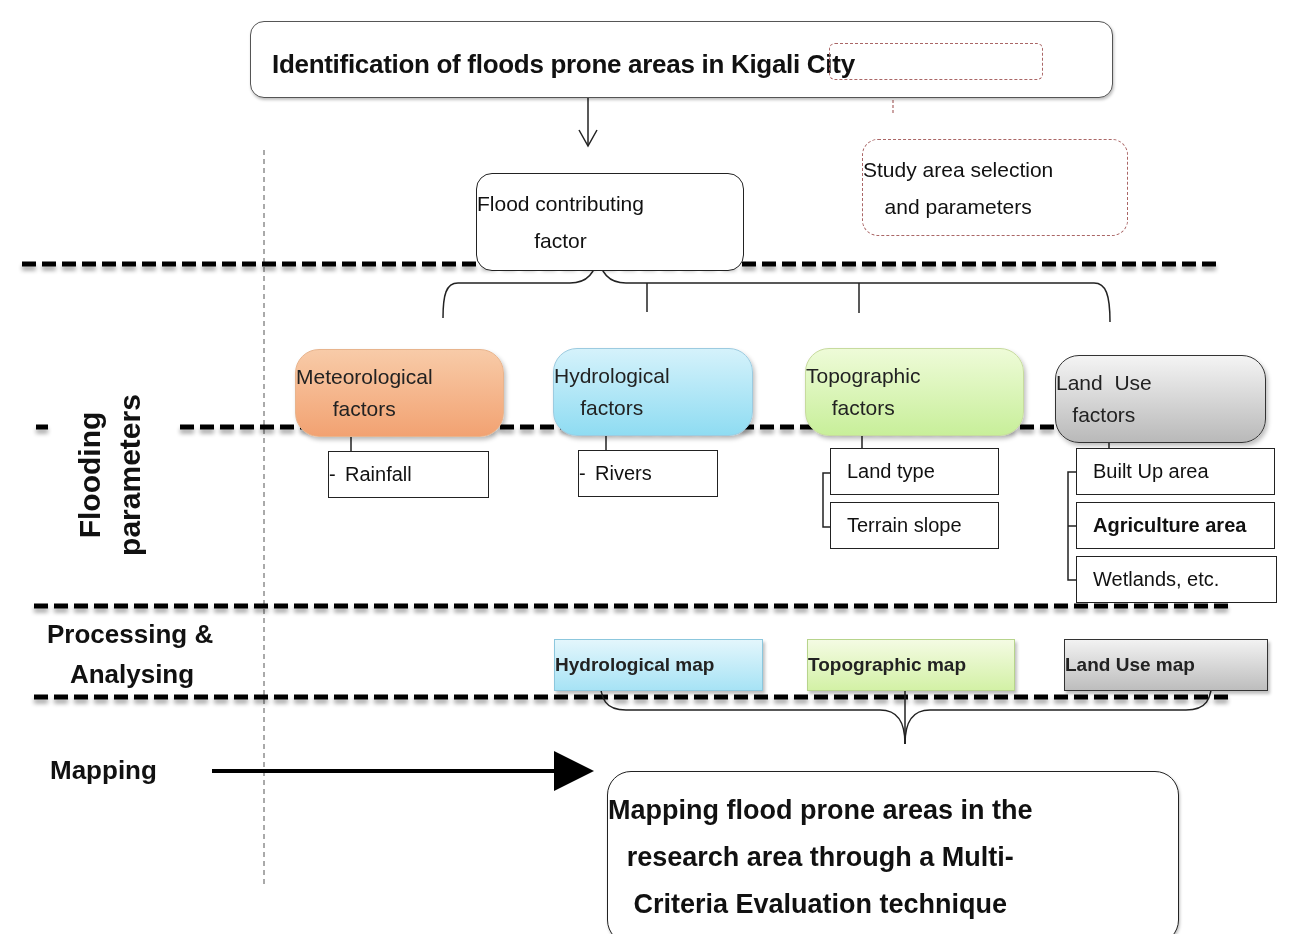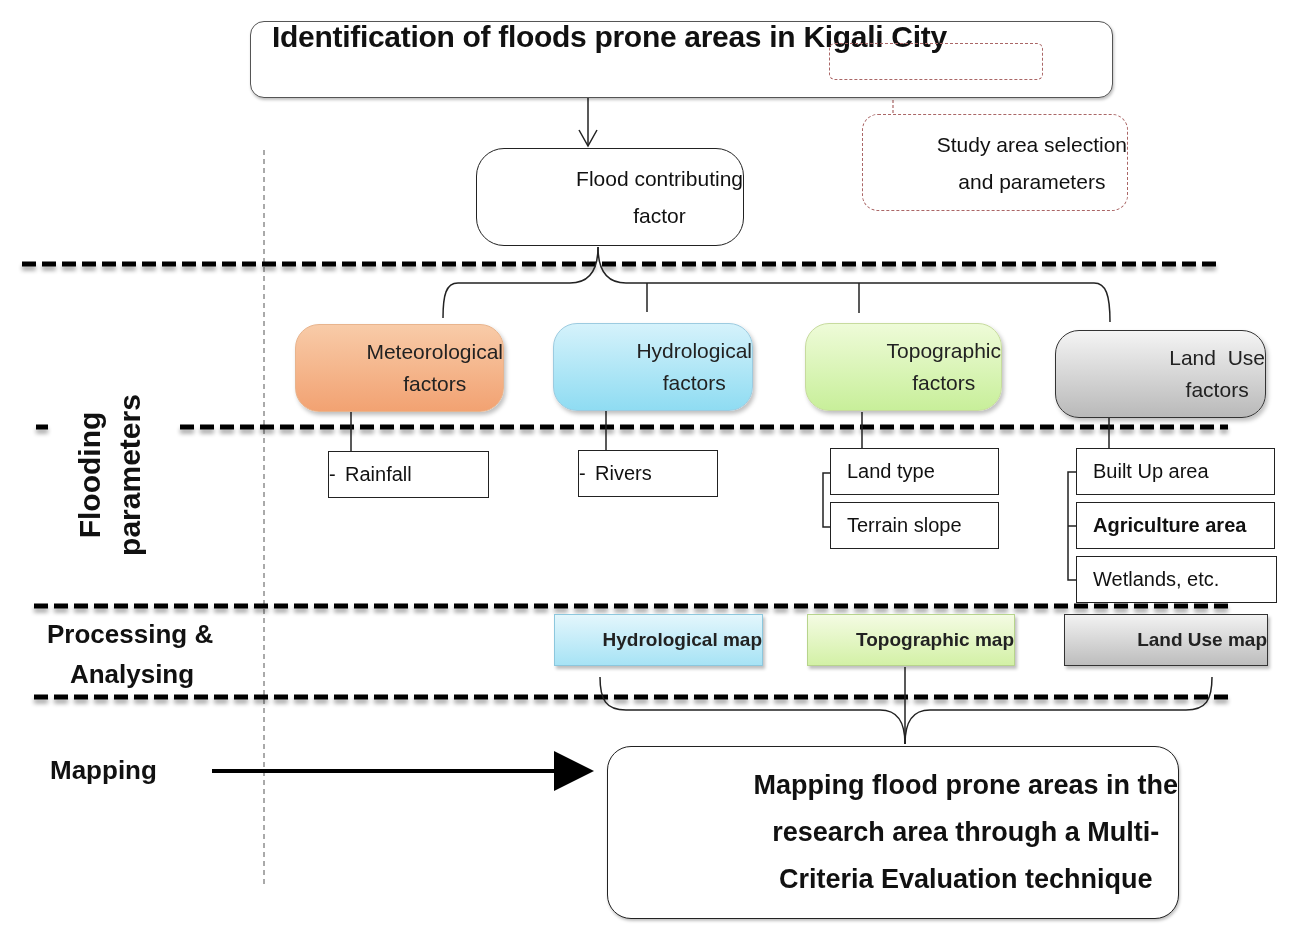--- a/index.html
+++ b/index.html
@@ -1,36 +1,36 @@
 <!DOCTYPE html>
 <html><head>
 <meta charset="utf-8">
 <style>
   html, body { margin:0; padding:0; background:#ffffff; }
   body { width:1289px; height:934px; position:relative; overflow:hidden;
          font-family:"Liberation Sans", "DejaVu Sans", sans-serif; color:#111; }
   .abs { position:absolute; box-sizing:border-box; }
-  .center { display:flex; align-items:center; justify-content:flex-end; text-align:center; }
+  .center { display:flex; align-items:center; justify-content:flex-start; text-align:center;margin-top:25px; }
   svg.lines { position:absolute; left:0; top:0; width:1289px; height:934px; pointer-events:none; }
 
   .title-box { left:250px; top:21px; width:863px; height:77px; border:1.5px solid #555; border-radius:14px;
                box-shadow:1px 2px 3px rgba(0,0,0,.25); background:#fff; }
-  .title-text { left:272px; top:20px; font-size:30px; font-weight:bold; letter-spacing:-0.3px; white-space:nowrap; }
+  .title-text { left:272px; top:49px; font-size:26px; font-weight:bold; letter-spacing:-0.3px; white-space:nowrap; }
   .title-kigali { left:829px; top:43px; width:214px; height:37px; border:1.5px dashed #a66; border-radius:6px; }
 
   .study-box { left:862px; top:114px; width:266px; height:97px; border:1.5px dashed #a66; border-radius:16px;
                font-size:21px; line-height:37px; background:#fff; }
-  .flood-box { left:476px; top:148px; width:268px; height:98px; border:1.5px solid #222; border-radius:28px;
+  .flood-box { left:476px; top:148px; width:268px; height:98px; border:1.5px solid #222; border-radius:16px;
                font-size:21px; line-height:37px; background:#fff; }
 
   .factor { height:88px; border-radius:24px; font-size:21px; line-height:32px; color:#222;
             box-shadow:2px 3px 4px rgba(0,0,0,.25); }
   .f-met { left:295px; top:324px; width:209px; background:linear-gradient(#f8cba8,#f2a272); border:1.5px solid #e8b48d; }
   .f-hyd { left:553px; top:323px; width:200px; background:linear-gradient(#d5f2fb,#8fdcf2); border:1.5px solid #9ccbe0; }
-  .f-top { left:805px; top:323px; width:197px; background:linear-gradient(#eefbd8,#c8ef9a); border:1.5px solid #c7db9e; }
+  .f-top { left:805px; top:323px; width:219px; background:linear-gradient(#eefbd8,#c8ef9a); border:1.5px solid #c7db9e; }
   .f-lu  { left:1055px; top:330px; width:211px; background:linear-gradient(#f4f4f4,#b9b9b9); border:1.5px solid #333; }
 
   .item { height:47px; border:1.5px solid #222; background:#fff; font-size:20px; display:flex; align-items:center;
           padding-left:16px; white-space:nowrap; }
 
   .map { height:52px; font-size:19px; font-weight:bold; color:#222; box-shadow:2px 3px 3px rgba(0,0,0,.25); }
   .m-hyd { left:554px; top:614px; width:209px; background:linear-gradient(#e3f6fc,#a7e3f5); border:1px solid #8cc7dd; }
   .m-top { left:807px; top:614px; width:208px; background:linear-gradient(#f4fbe3,#d3f1a6); border:1px solid #b7d48c; }
   .m-lu  { left:1064px; top:614px; width:204px; background:linear-gradient(#f2f2f2,#bdbdbd); border:1.5px solid #333; }
 

